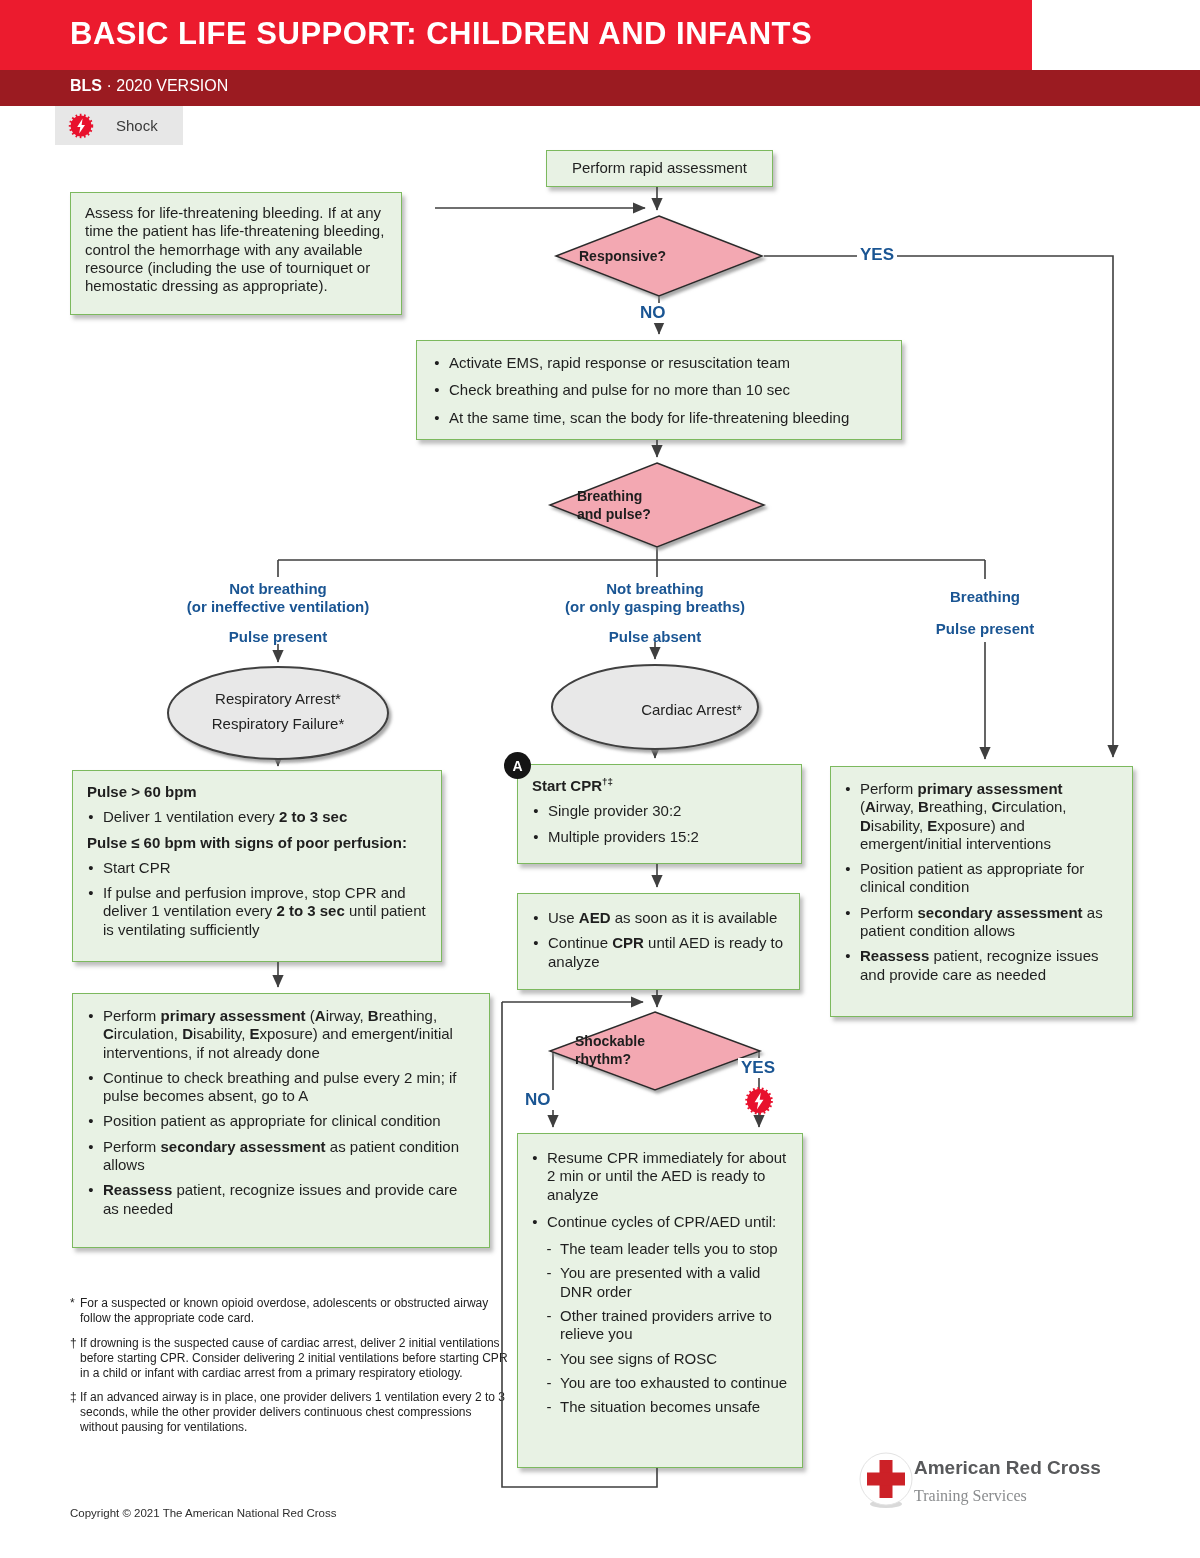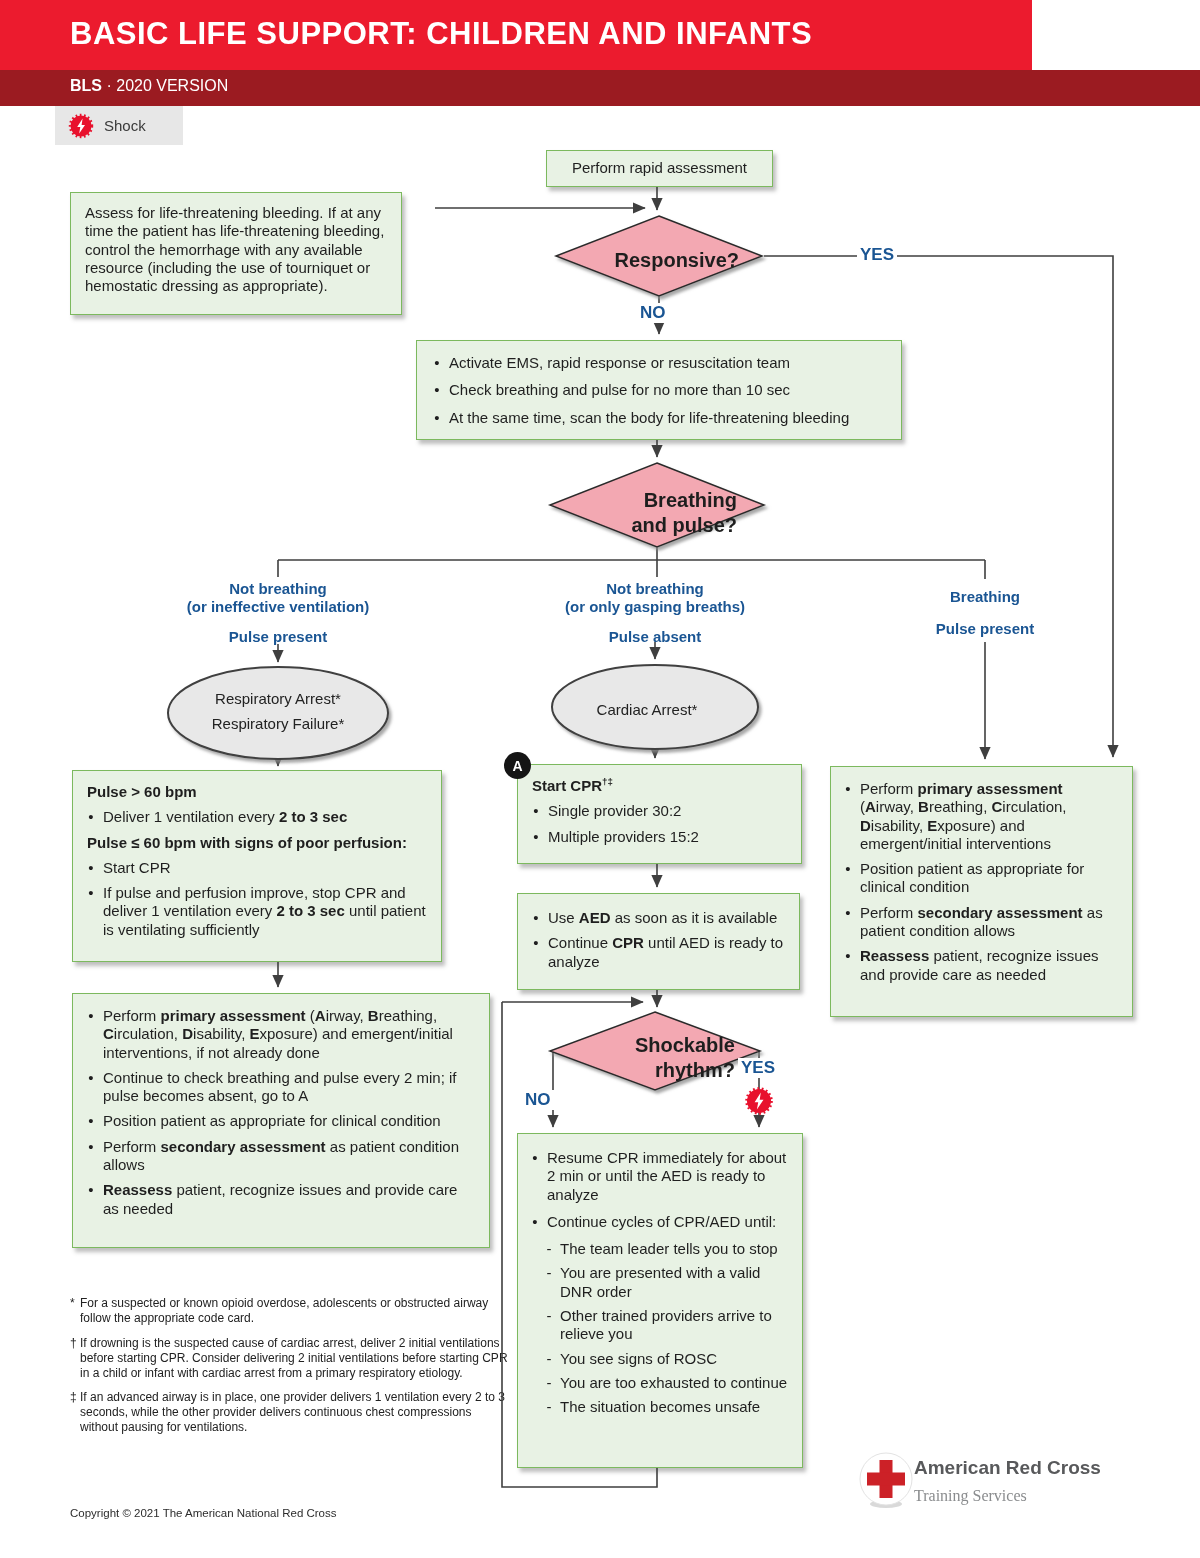--- a/index.html
+++ b/index.html
@@ -7,36 +7,36 @@
         font-family:"Liberation Sans",sans-serif;color:#222;}
   
   .band-red{position:absolute;left:0;top:0;width:1032px;height:70px;background:#EC1B2E;}
   .band-red .title{position:absolute;left:70px;top:16px;color:#fff;font-weight:bold;
         font-size:31px;letter-spacing:.5px;}
   .band-dark{position:absolute;left:0;top:70px;width:1200px;height:36px;background:#9B1B21;padding-left:48px;}
   .band-dark .sub{position:absolute;left:70px;top:7px;color:#fff;font-size:16px;}
   .band-dark .sub b{font-weight:bold;}
   .shock-tab{position:absolute;left:55px;top:106px;width:128px;height:39px;background:#E7E7E7;
         display:flex;align-items:center;gap:10px;padding-left:13px;box-sizing:border-box;}
-  .shock-tab .lbl{font-size:15px;color:#3a3a3a;}
+  .shock-tab .lbl{font-size:15px;color:#3a3a3a;margin-left:12px;}
   
   .gbox{position:absolute;background:#E8F2E4;border:1.6px solid #7CB95E;
         box-shadow:3px 4px 4px rgba(110,110,110,.45);
         box-sizing:border-box;font-size:15px;color:#1f1f1f;line-height:1.22;z-index:2;}
   .center-text{display:flex;align-items:center;justify-content:center;text-align:center;}
   .li-row{display:flex;gap:8px;margin:9px 0;}
   .li-row .mk{flex:0 0 auto;width:8px;text-align:center;}
   .li-row.hd-row{font-weight:bold;}
   .li-row.dash-row{margin:6px 0 6px 15px;}
   .li-row.dash-row .mk{width:6px;}
   .tight .li-row{margin:7px 0;}
   
   .overlay{position:absolute;left:0;top:0;z-index:5;pointer-events:none;}
-  .dlabel{position:absolute;z-index:6;font-weight:bold;font-size:20px;color:#1e1e1e;
-        text-align:right;line-height:1.25;}
+  .dlabel{position:absolute;z-index:6;font-weight:bold;font-size:14px;color:#1e1e1e;
+        text-align:left;line-height:1.25;}
   .blabel{position:absolute;z-index:6;width:240px;text-align:center;color:#1A5593;
         font-weight:bold;font-size:15px;line-height:1.2;}
   .yn{position:absolute;z-index:7;color:#1A5593;font-weight:bold;font-size:17px;
         background:#fff;padding:0 3px;}
   .elabel{position:absolute;z-index:6;text-align:center;font-size:15px;color:#222;line-height:1.65;}
   .amark{position:absolute;z-index:7;width:27px;height:27px;border-radius:50%;background:#151515;
         color:#fff;font-weight:bold;font-size:14px;display:flex;align-items:center;justify-content:center;}
   .badge{position:absolute;z-index:7;}
   
   .footnotes{position:absolute;left:70px;top:1296px;width:438px;font-size:12px;line-height:1.24;z-index:2;}
@@ -280,21 +280,21 @@
     <div>(or only gasping breaths)</div>
   </div>
   <div class="blabel" style="left:535px;top:628px;">Pulse absent</div>
   <div class="blabel" style="left:865px;top:588px;">Breathing</div>
   <div class="blabel" style="left:865px;top:620px;">Pulse present</div>
 
   <div class="elabel" style="left:168px;top:687px;width:220px;">
     <div>Respiratory Arrest*</div>
     <div>Respiratory Failure*</div>
   </div>
-  <div class="elabel" style="left:552px;top:698px;width:190px;">Cardiac Arrest*</div>
+  <div class="elabel" style="left:552px;top:698px;width:190px;text-align:right;">Cardiac Arrest*</div>
 
   <div class="amark" style="left:504px;top:752px;">A</div>
   <div class="badge" style="left:744px;top:1086px;">
     <svg width="30" height="30" viewBox="0 0 30 30">
       <circle cx="15" cy="15" r="12" fill="#E8112D" stroke="#E8112D" stroke-width="3.6" stroke-dasharray="1.7 2.5"></circle>
       <path d="M16.8 6.5 L10.6 16.2 H14.2 L12.9 23.5 L19.5 13.8 H15.7 Z" fill="#fff"></path>
     </svg>
   </div>
 
   <div class="footnotes">

